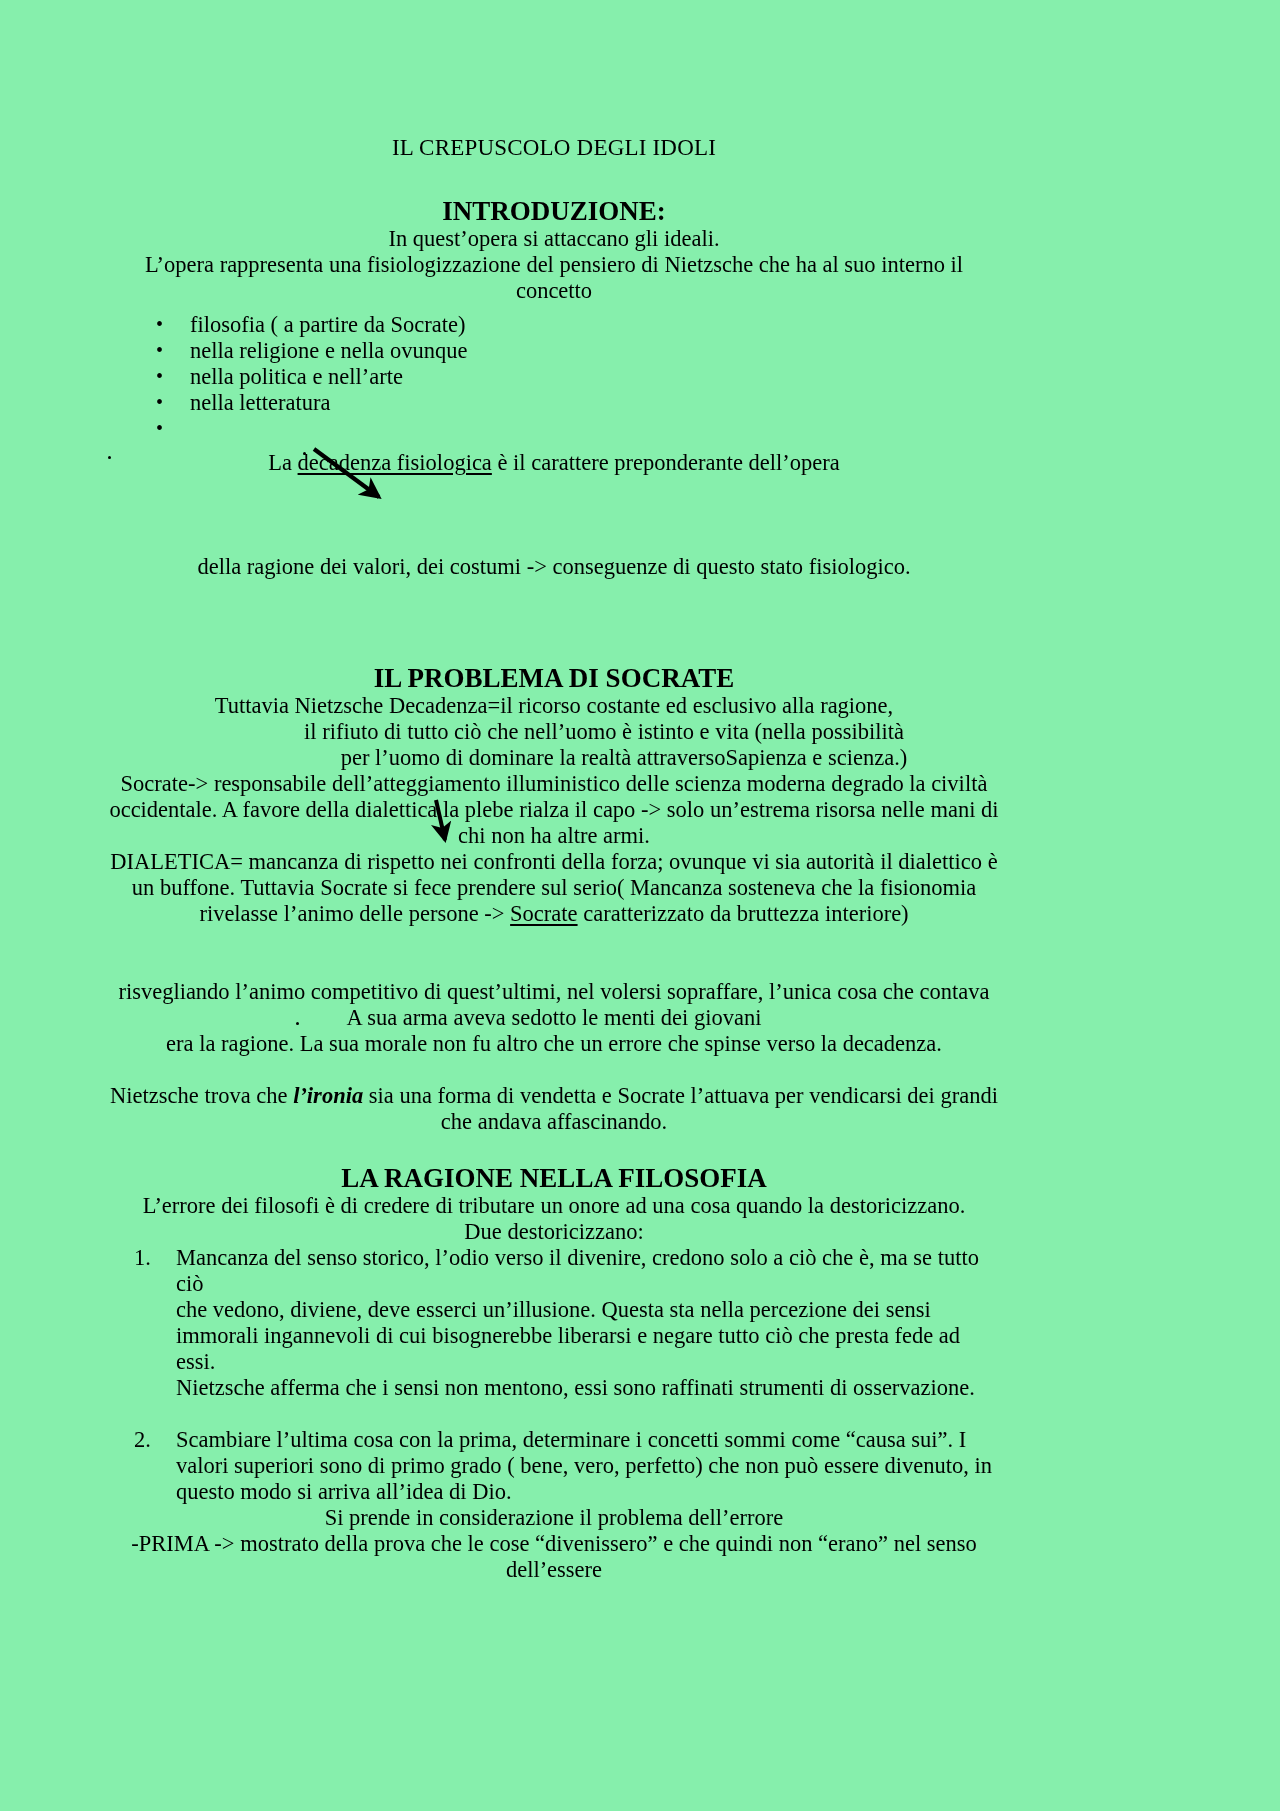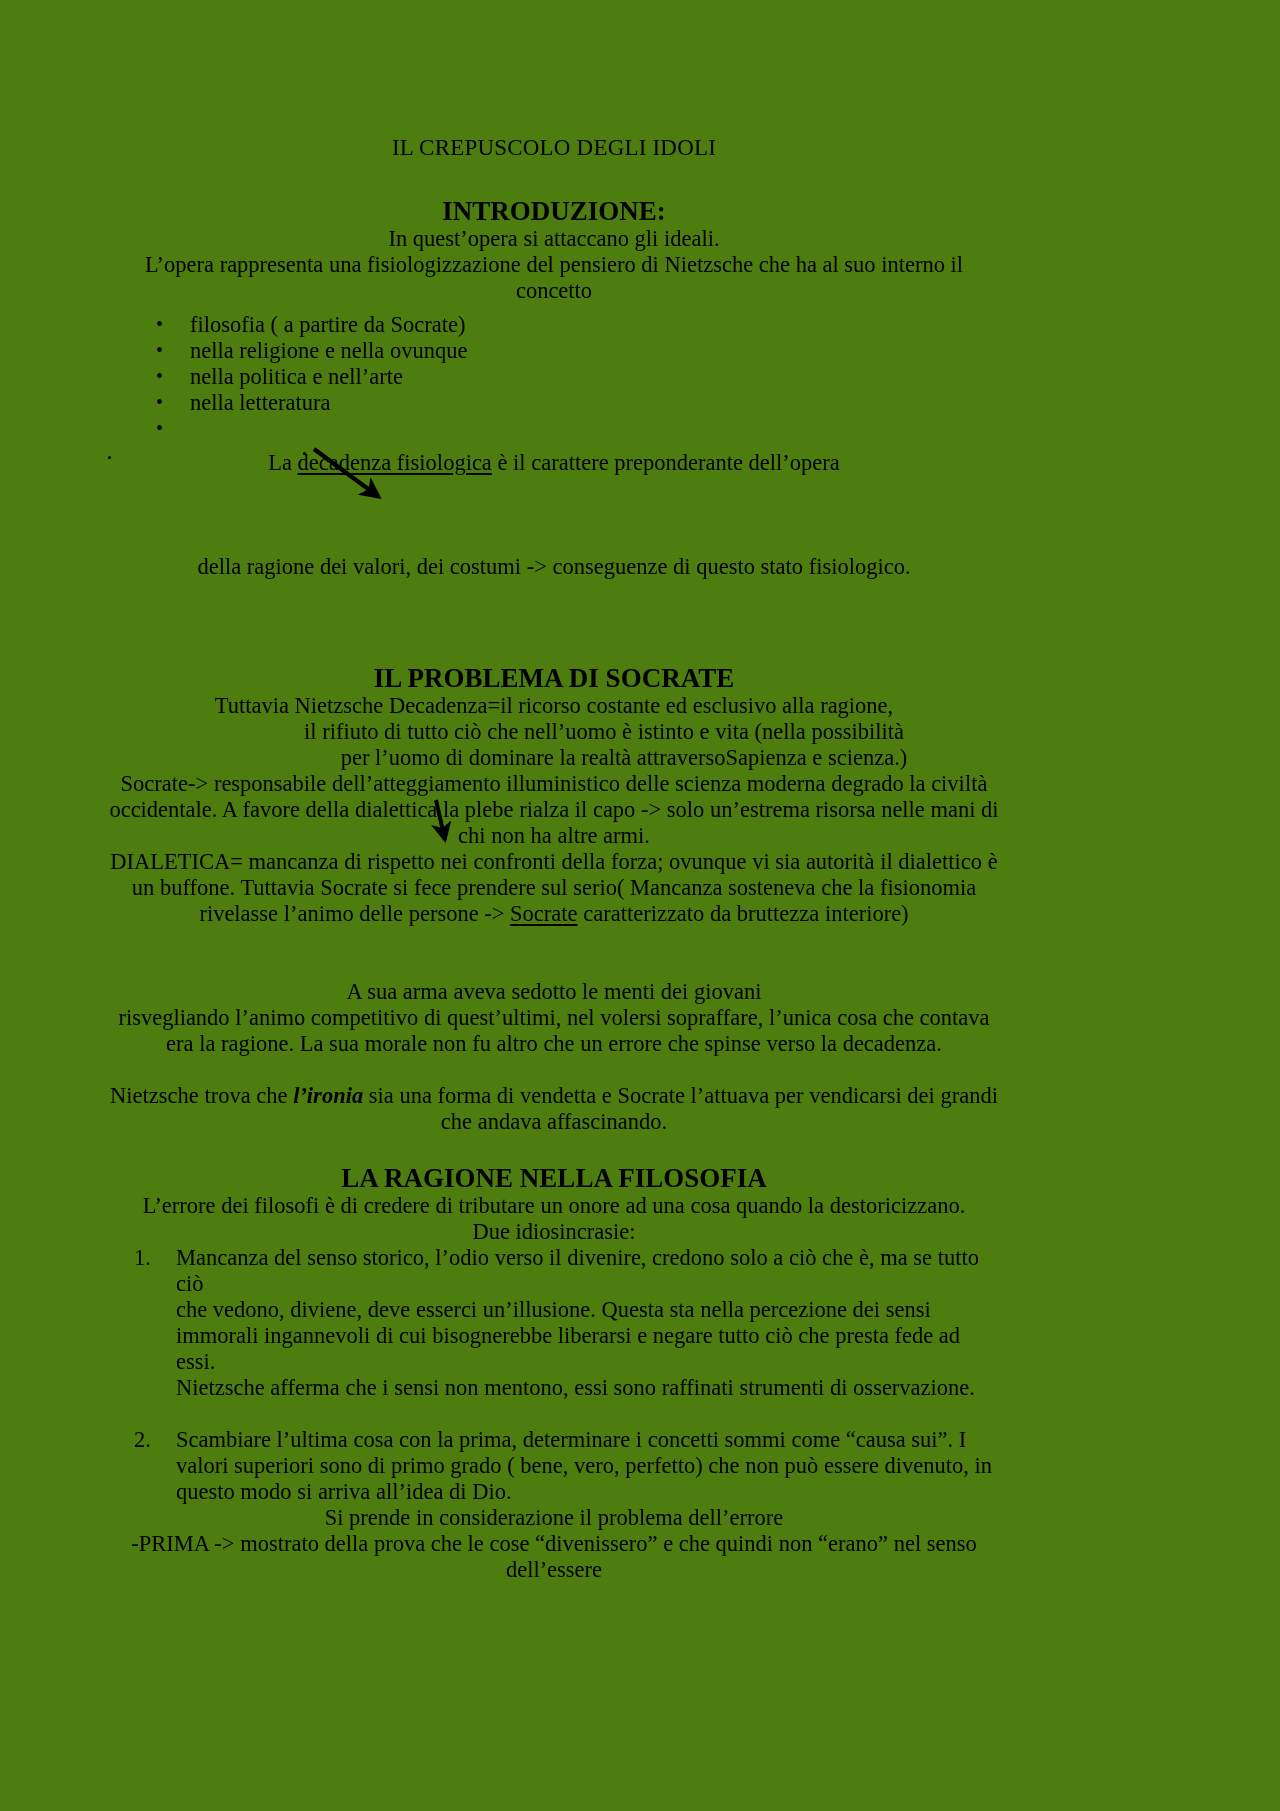--- a/index.html
+++ b/index.html
@@ -10,21 +10,21 @@
   }
   body {
     font-family: "Liberation Serif", "DejaVu Serif", serif;
     color: #000000;
   }
   .page {
     position: relative;
     width: 1280px;
     height: 1811px;
     margin: 0 auto;
-    background: #4d7c0f;
+    background: #86efac;
     overflow: hidden;
   }
   .content {
     position: absolute;
     left: 104px;
     top: 0;
     width: 900px;
   }
   .doc-title {
     text-align: center;
@@ -155,35 +155,35 @@
     <p class="para">occidentale. A favore della dialettica la plebe rialza il capo -&gt; solo un’estrema risorsa nelle mani di</p>
     <p class="para">chi non ha altre armi.</p>
 
     <p class="para">DIALETICA= mancanza di rispetto nei confronti della forza; ovunque vi sia autorità il dialettico è</p>
     <p class="para">un buffone. Tuttavia Socrate si fece prendere sul serio( Mancanza sosteneva che la fisionomia</p>
     <p class="para"><span>rivelasse l’animo delle persone -&gt; </span><u class="ul">Socrate</u><span> caratterizzato da bruttezza interiore)</span></p>
 
     <div class="spacer-sm"></div>
     <div class="spacer-sm"></div>
 
+    <p class="para">risvegliando l’animo competitivo di quest’ultimi, nel volersi sopraffare, l’unica cosa che contava</p>
     <p class="para">A sua arma aveva sedotto le menti dei giovani</p>
-    <p class="para">risvegliando l’animo competitivo di quest’ultimi, nel volersi sopraffare, l’unica cosa che contava</p>
     <p class="para">era la ragione. La sua morale non fu altro che un errore che spinse verso la decadenza.</p>
 
     <div class="spacer-sm"></div>
 
     <p class="para"><span>Nietzsche trova che </span><span class="bi">l’ironia</span><span> sia una forma di vendetta e Socrate l’attuava per vendicarsi dei grandi</span></p>
     <p class="para">che andava affascinando.</p>
 
     <div class="spacer-sm"></div>
 
     <div class="section-head head-ragione">LA RAGIONE NELLA FILOSOFIA</div>
 
     <p class="para">L’errore dei filosofi è di credere di tributare un onore ad una cosa quando la destoricizzano.</p>
-    <p class="center-line">Due idiosincrasie:</p>
+    <p class="center-line">Due destoricizzano:</p>
 
     <ol class="numlist">
       <li>
         <span class="num">1.</span>
         <span>Mancanza del senso storico, l’odio verso il divenire, credono solo a ciò che è, ma se tutto ciò</span><br>
         <span>che vedono, diviene, deve esserci un’illusione. Questa sta nella percezione dei sensi</span><br>
         <span>immorali ingannevoli di cui bisognerebbe liberarsi e negare tutto ciò che presta fede ad essi.</span><br>
         <span>Nietzsche afferma che i sensi non mentono, essi sono raffinati strumenti di osservazione.</span>
       </li>
       <li>

